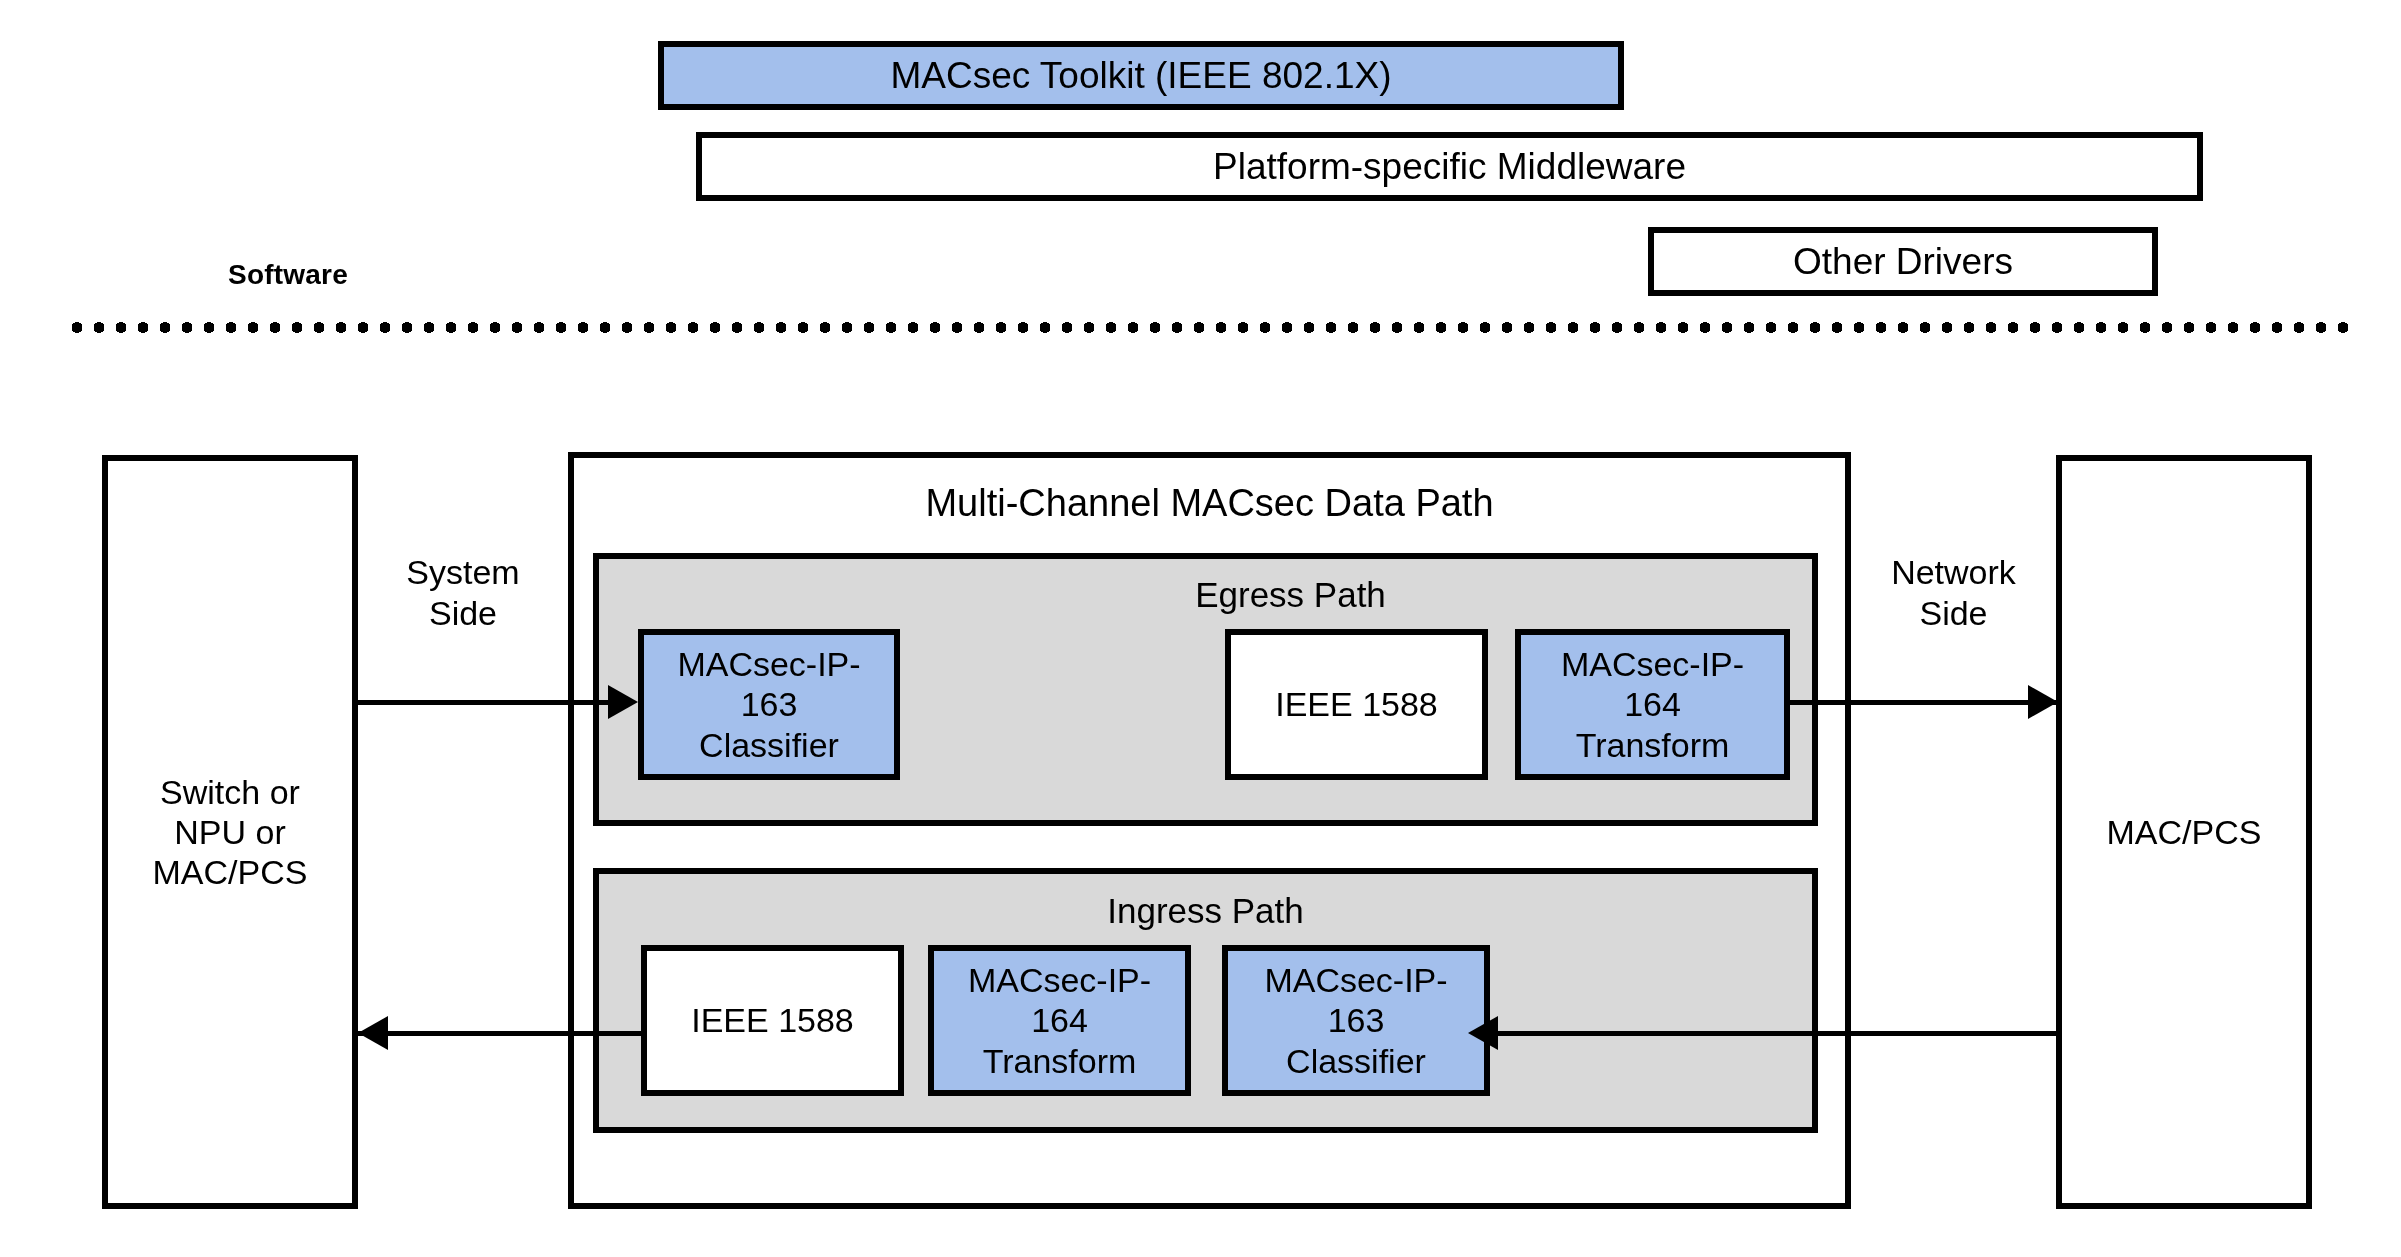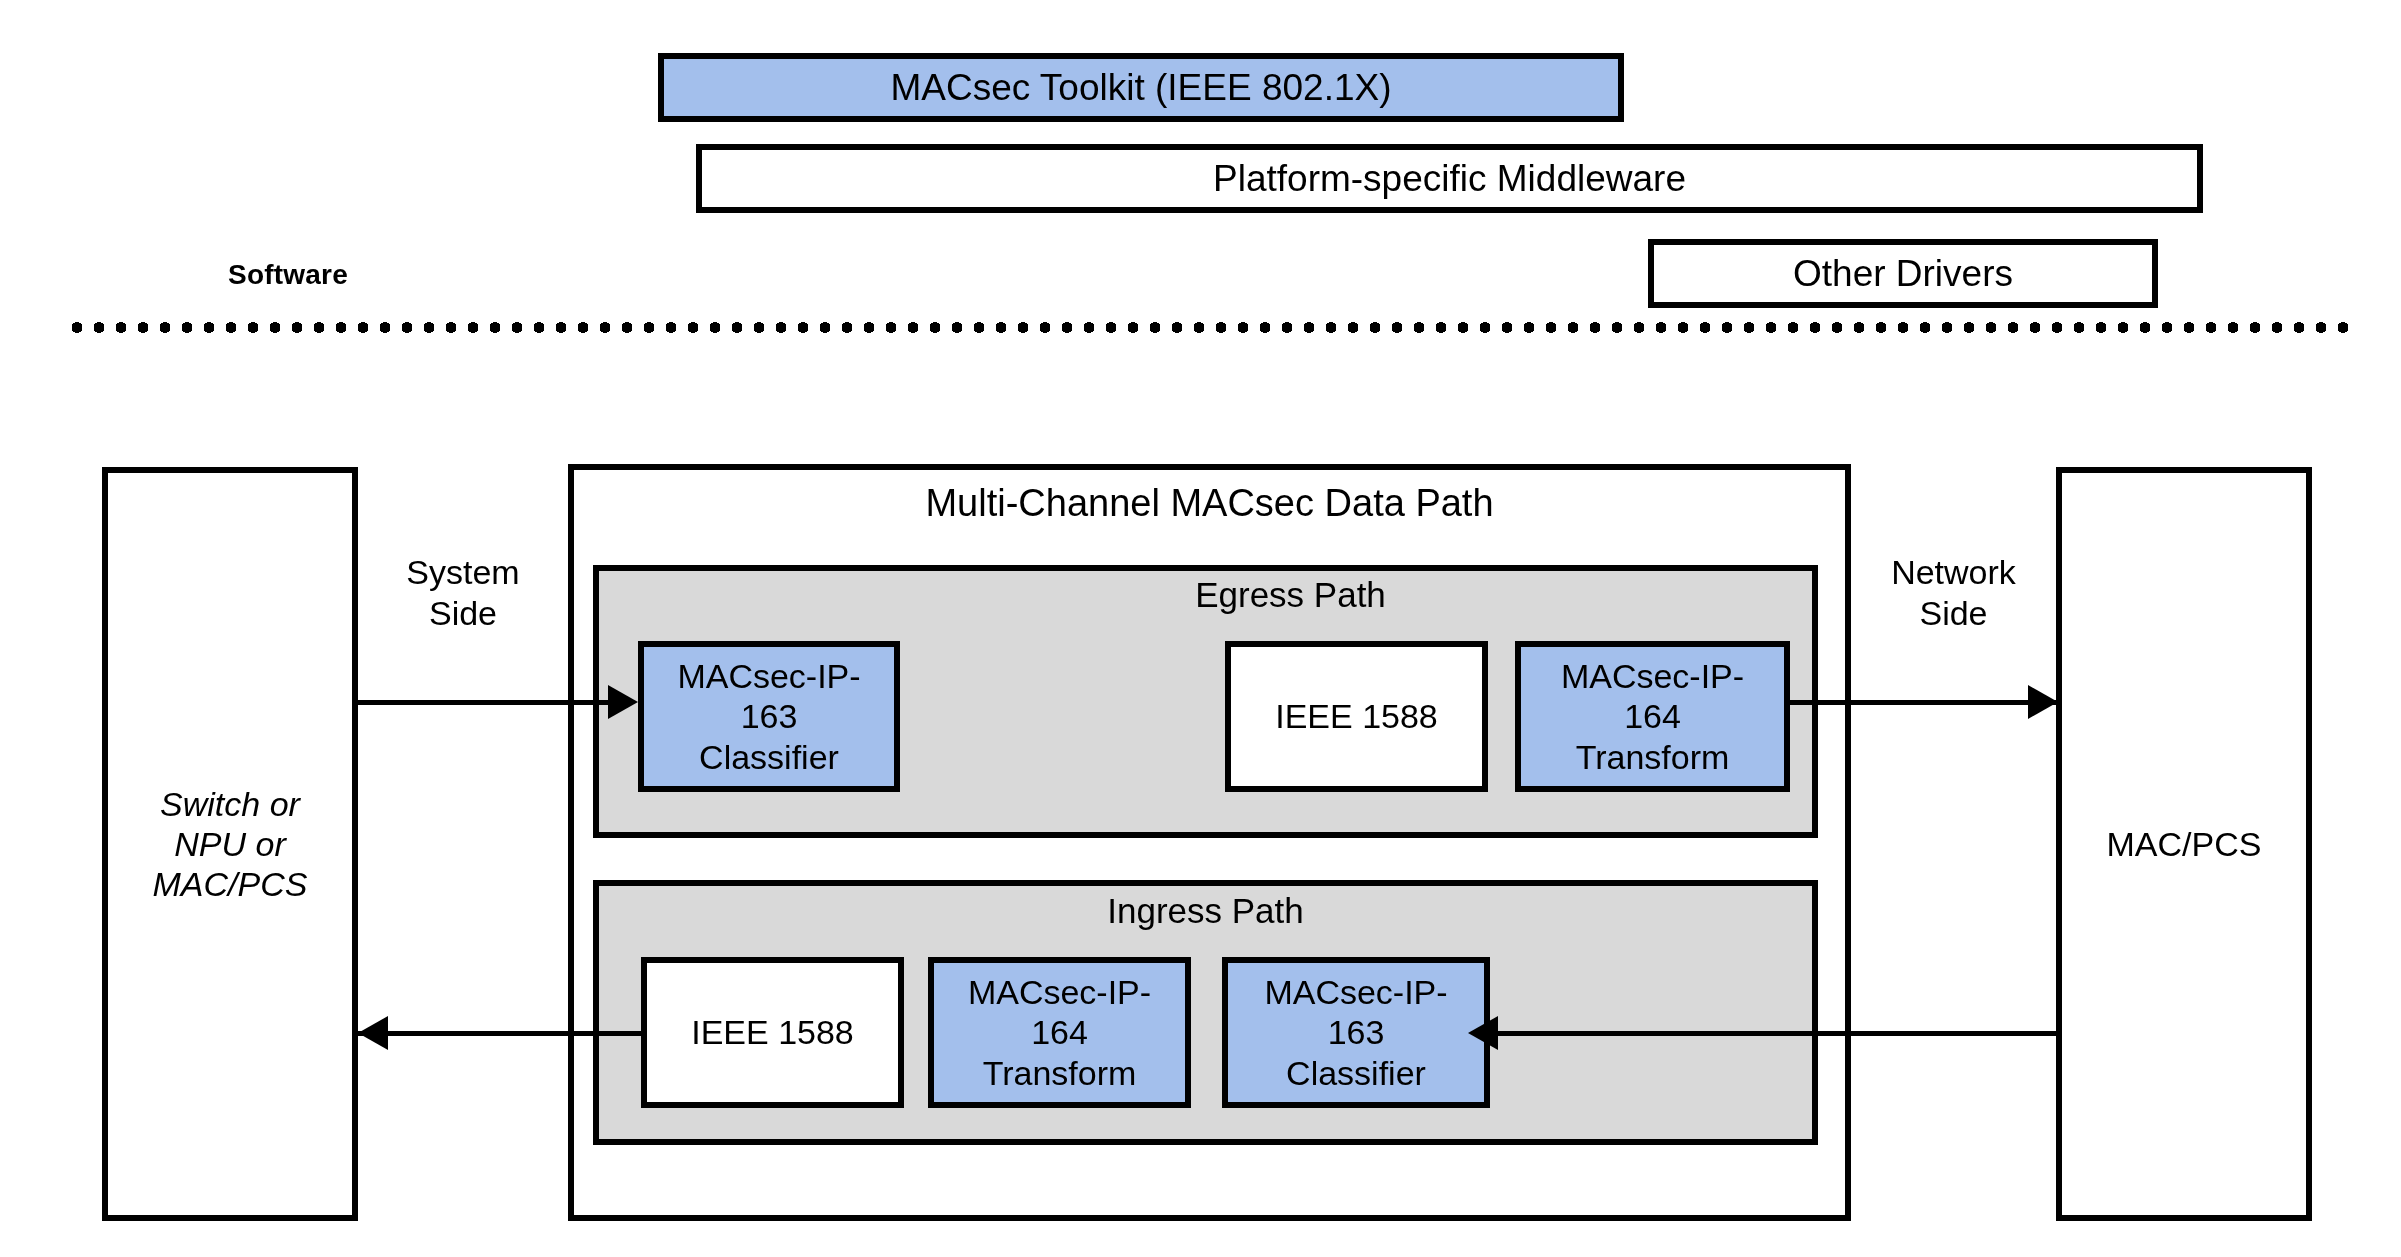--- a/index.html
+++ b/index.html
@@ -23,21 +23,20 @@
   .box {
     position: absolute;
     box-sizing: border-box;
     border: 5px solid #000000;
     background: #ffffff;
     display: flex;
     align-items: center;
     justify-content: center;
     text-align: center;
     line-height: 1.18;
-    margin-top: 12px;
   }
   .box.blue   { background: #A3BFEC; }
   .box.gray   { background: #D9D9D9; }
   .box.thick  { border-width: 6px; }
 
   .lbl {
     position: absolute;
     text-align: center;
     line-height: 1.2;
     white-space: pre-line;
@@ -102,21 +101,21 @@
 
   <div class="box thick" style="left:1648px; top:227px; width:510px; height:69px;">
     <span class="t-sw">Other Drivers</span>
   </div>
 
   <div class="lbl section-heading" style="left:148px; top:258px; width:280px;">Software</div>
 
   <div id="sw-hw-divider"></div>
 
 
-  <div class="box thick" style="left:102px; top:455px; width:256px; height:754px;font-style:italic;">
+  <div class="box thick" style="left:102px; top:455px; width:256px; height:754px;">
     <span class="t-endbox" style="white-space:pre-line;">Switch or
 NPU or
 MAC/PCS</span>
   </div>
 
   <div class="box thick" style="left:2056px; top:455px; width:256px; height:754px;">
     <span class="t-endbox">MAC/PCS</span>
   </div>
 
   <div class="box thick" style="left:568px; top:452px; width:1283px; height:757px; display:block;"></div>

